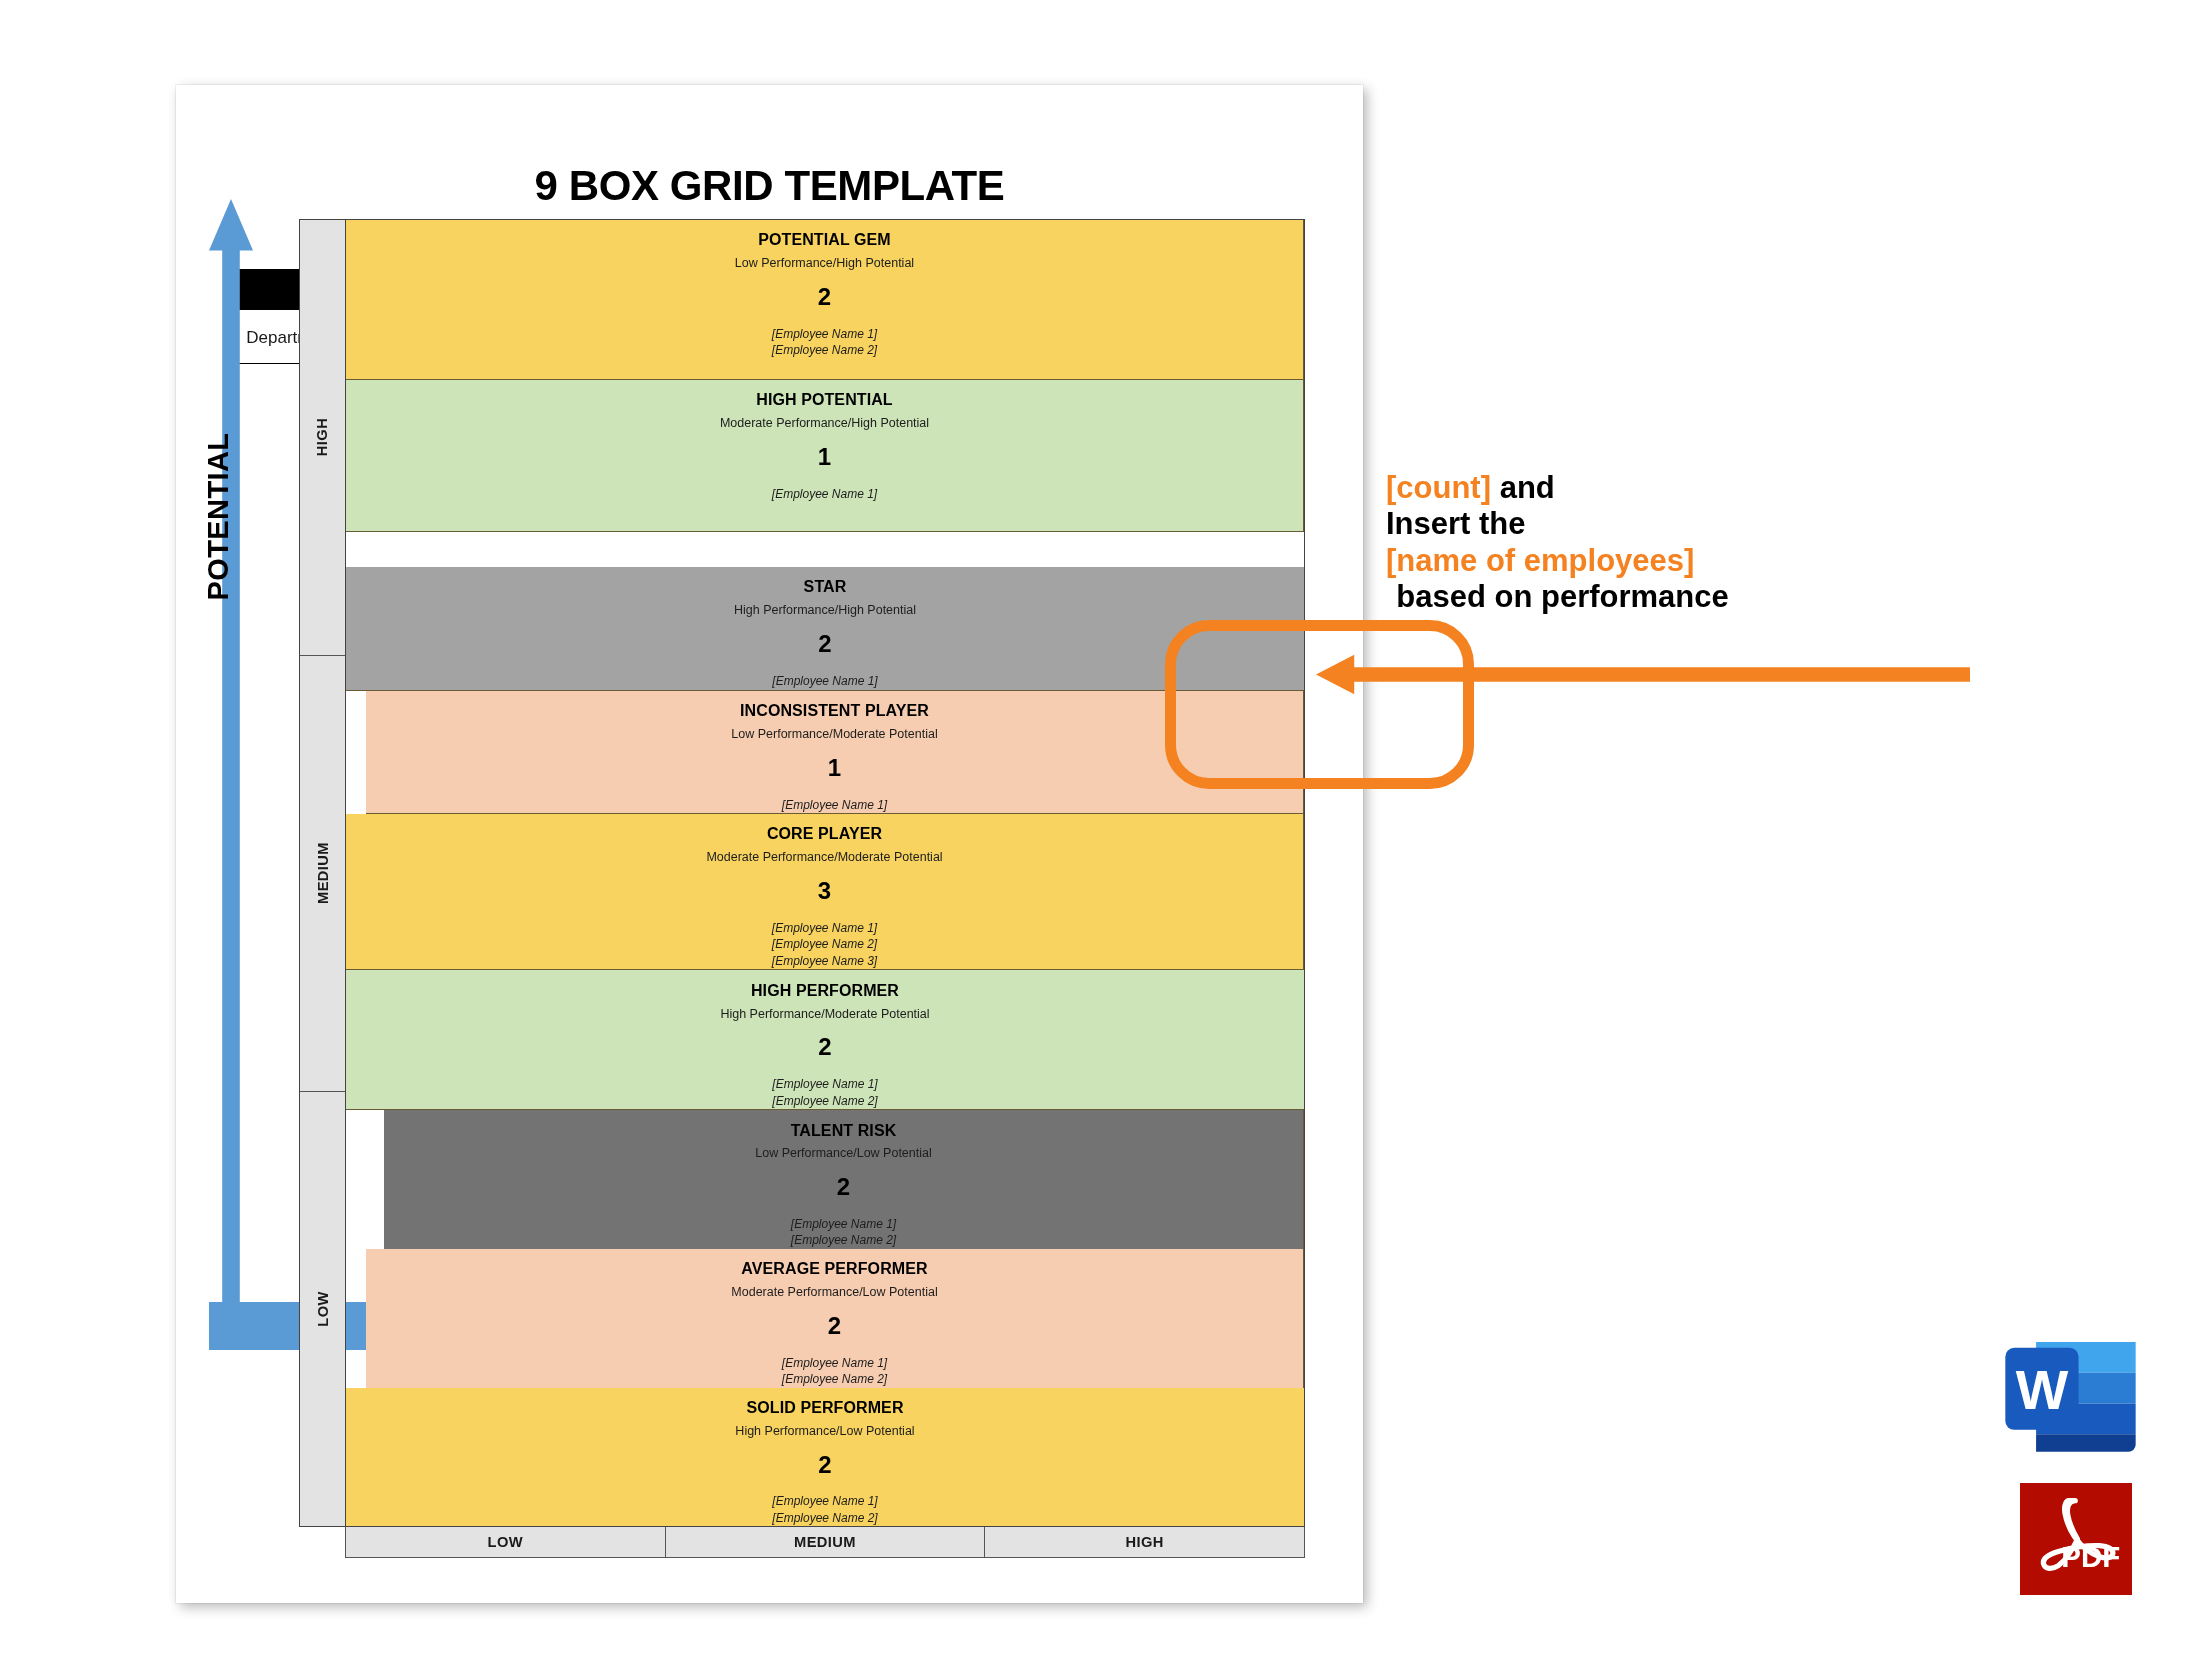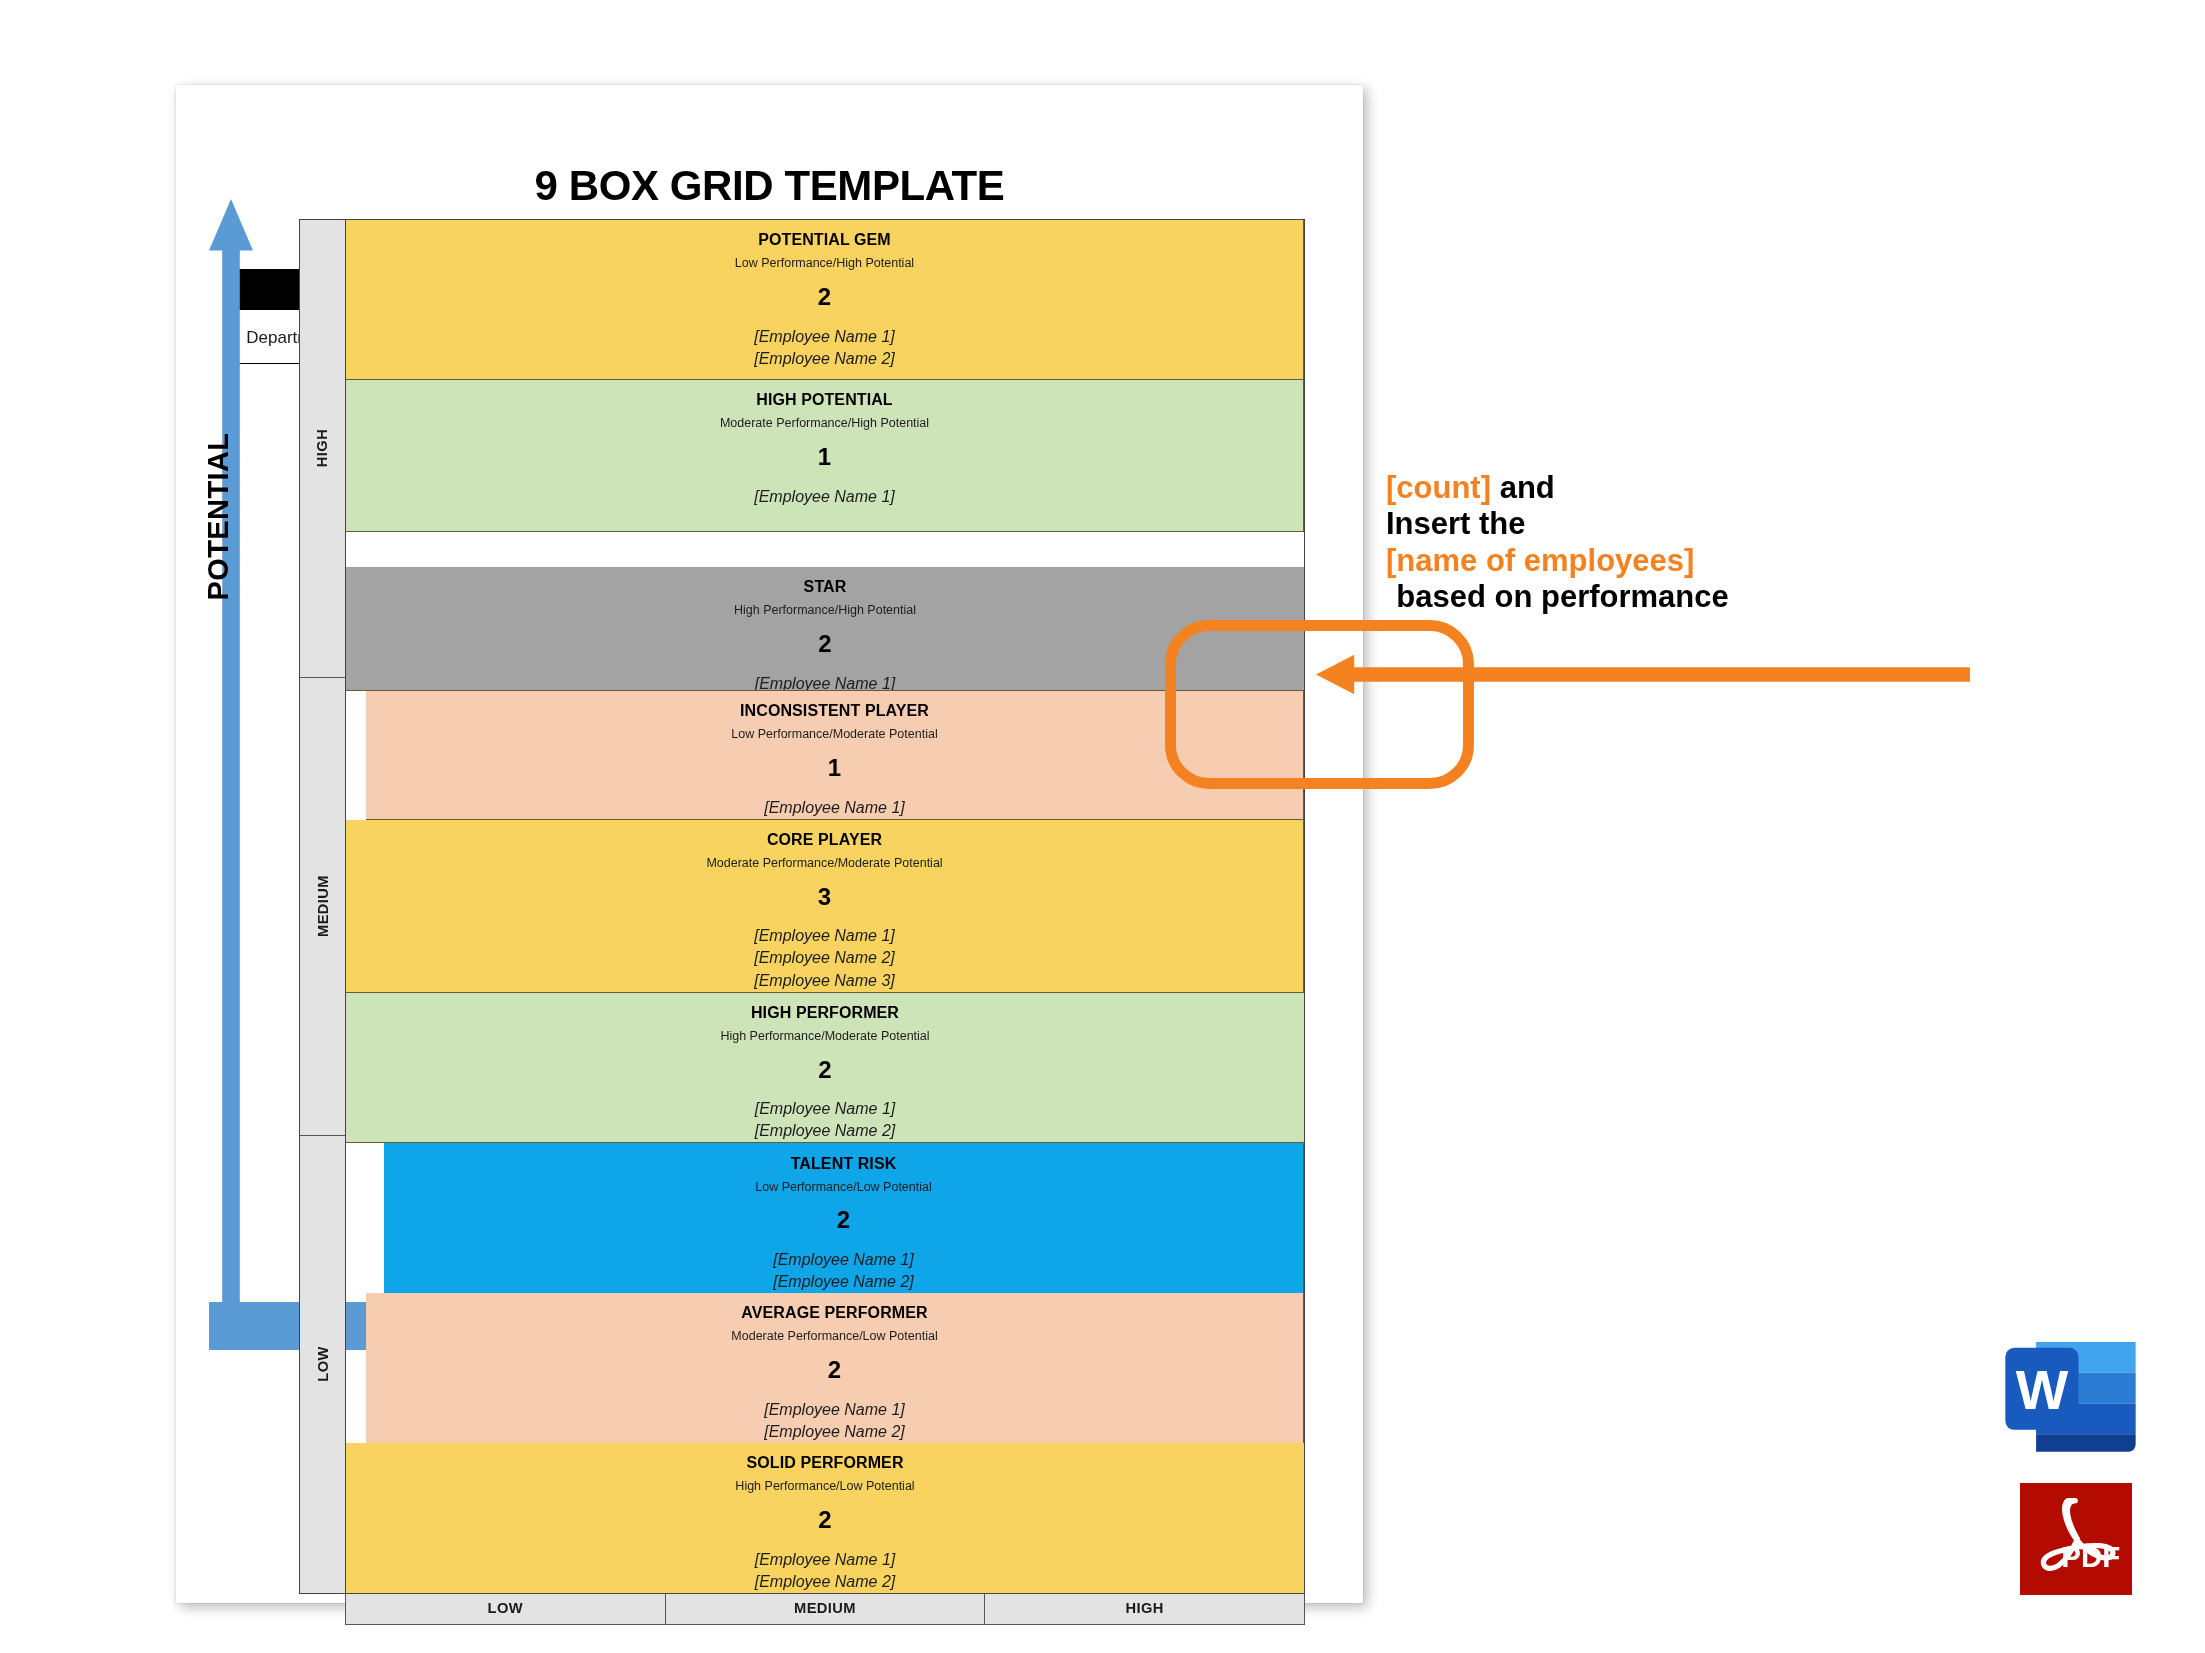--- a/index.html
+++ b/index.html
@@ -166,34 +166,34 @@
     line-height: 1.28;
     margin-top: 4.4px;
   }
   .cell-count {
     font-size: 24px;
     font-weight: bold;
     color: #000;
     margin-top: 11.8px;
   }
   .cell-names {
-    font-size: 16px;
+    font-size: 12px;
     font-style: italic;
     color: #1d1d1d;
     line-height: 1.38;
     margin-top: 14.7px;
   }
   .cell-names div { white-space: nowrap; }
 
   
   .c-yellow      { background: #f8d35f; }
   .c-lightgreen  { background: #cde4b8; }
   .c-green       { background: #a3a3a3; margin-top: 35px; }
   .c-peach       { background: #f6cdb0; margin-left: 20px; }
-  .c-orange      { background: #0ea5e9; margin-left: 38px; }
+  .c-orange      { background: #737373; margin-left: 38px; }
 
   
   #col-labels {
     display: flex;
     margin-left: 46px;
     border: 1.5px solid #555;
     border-top: none;
     box-sizing: border-box;
   }
   .col-label {

